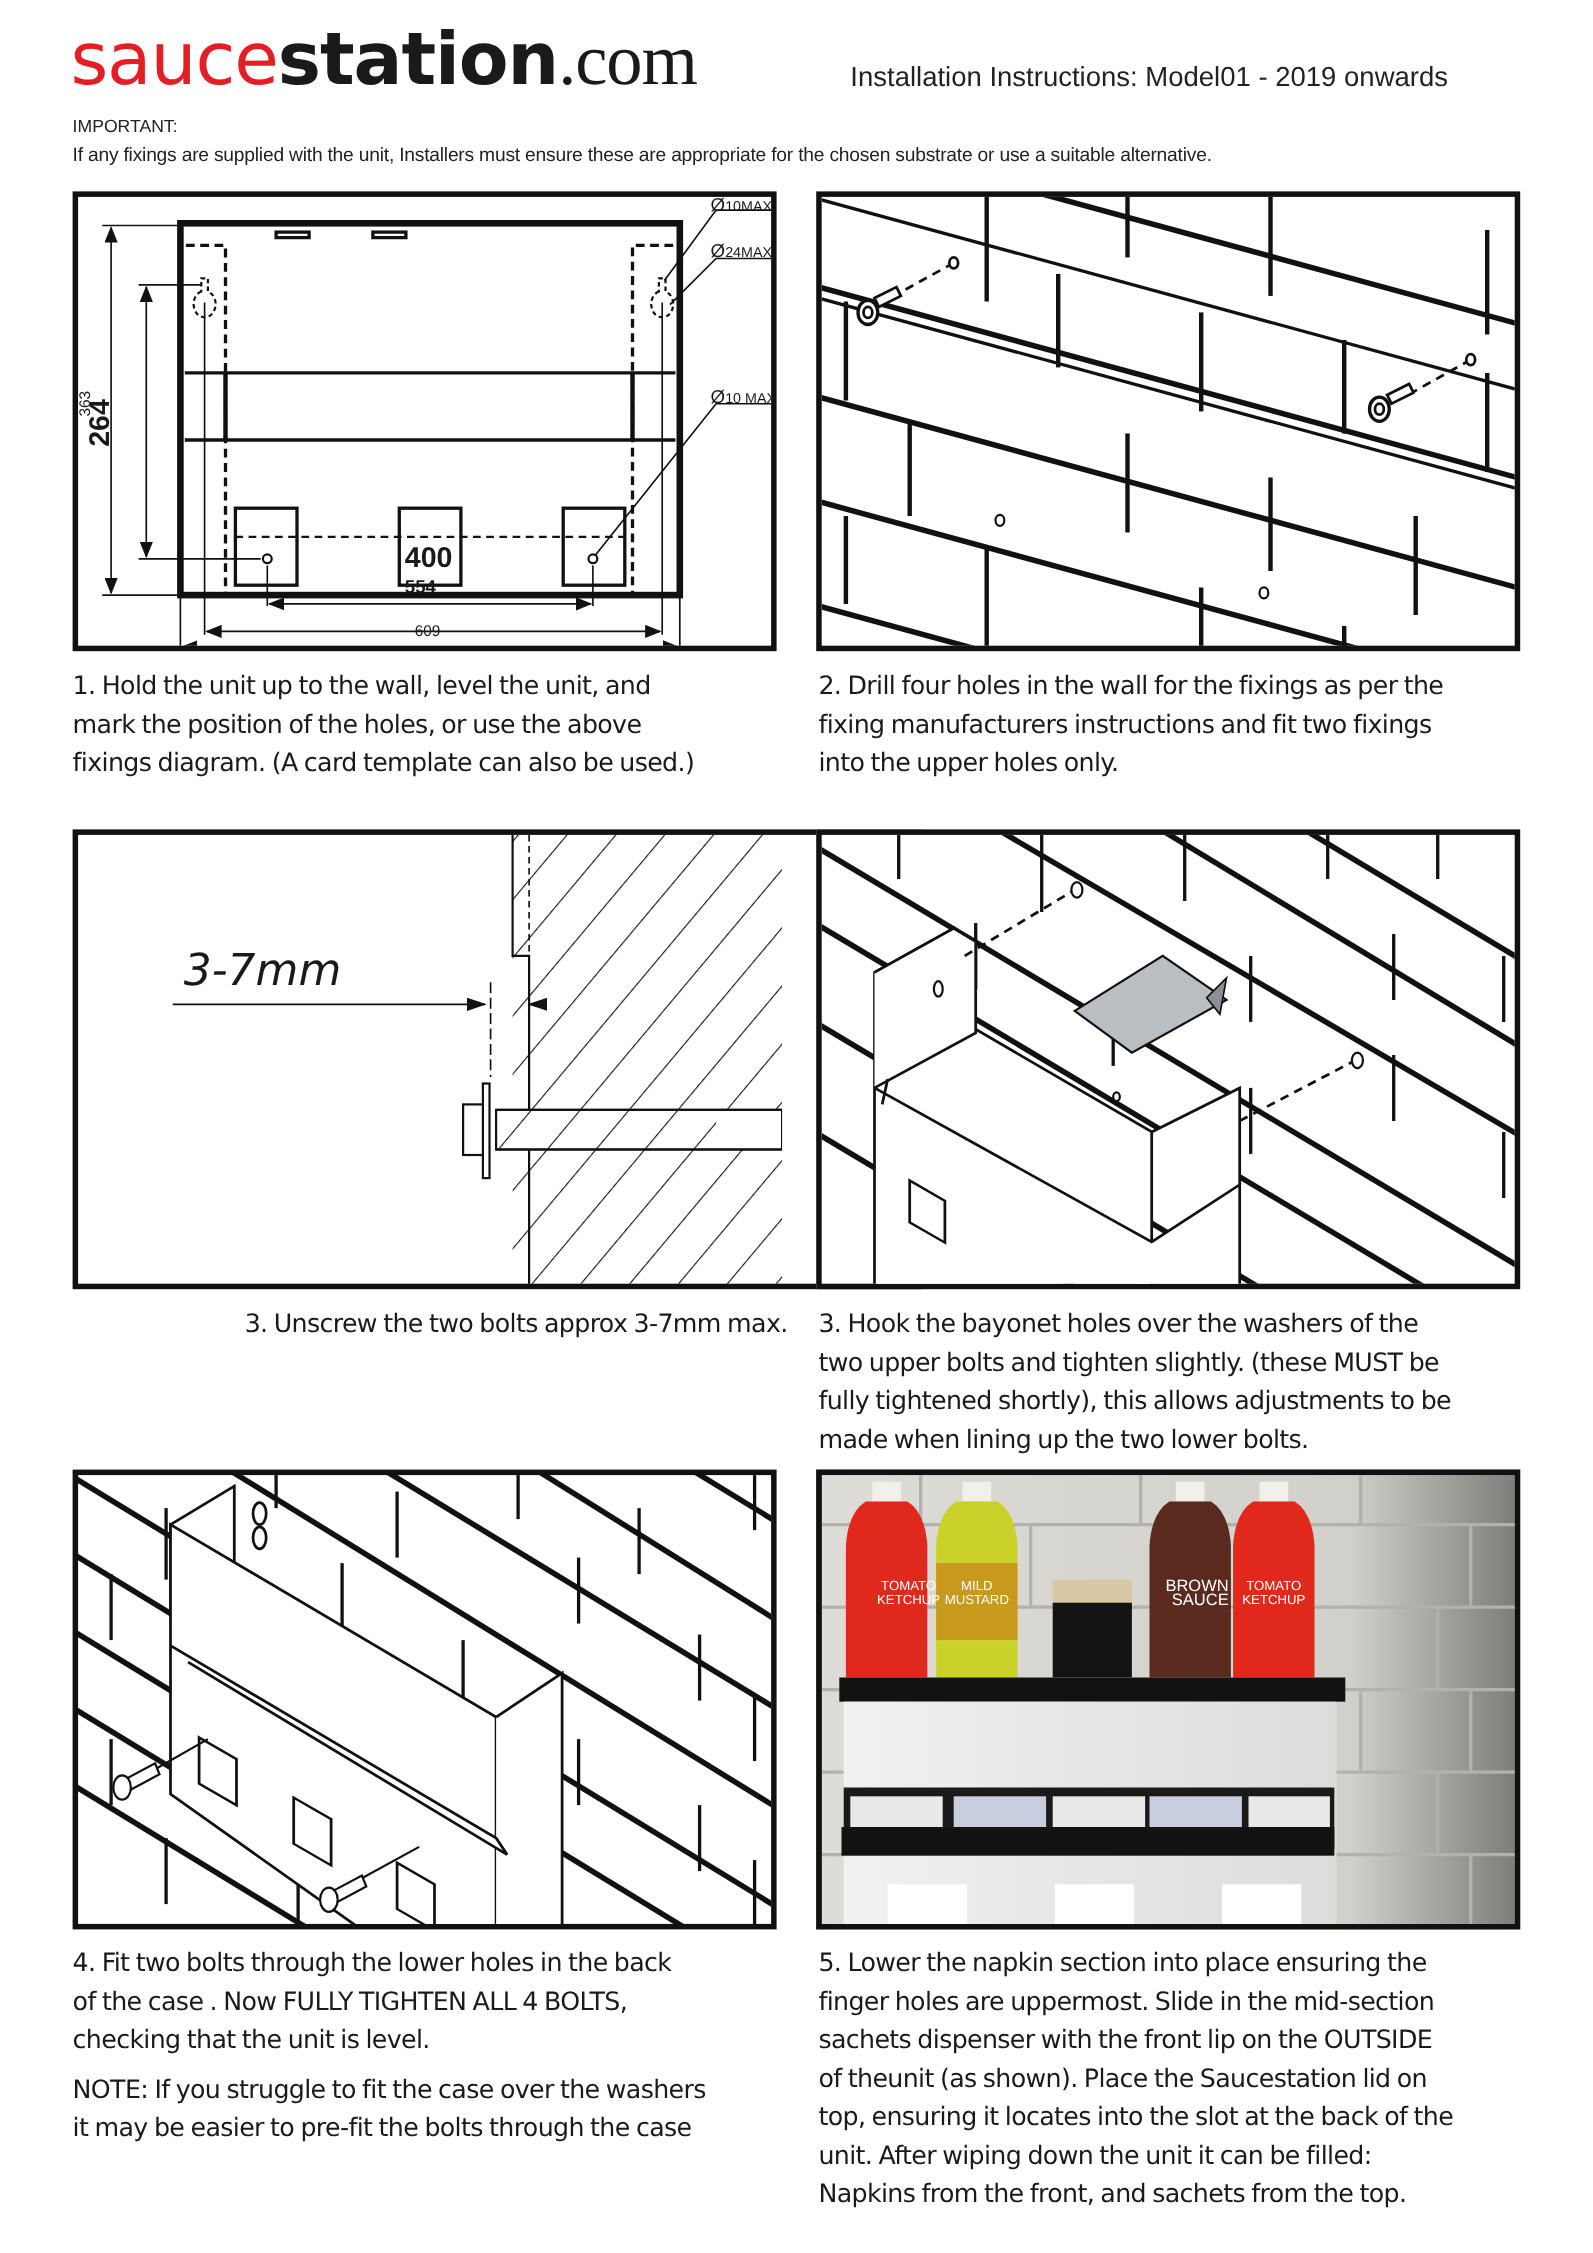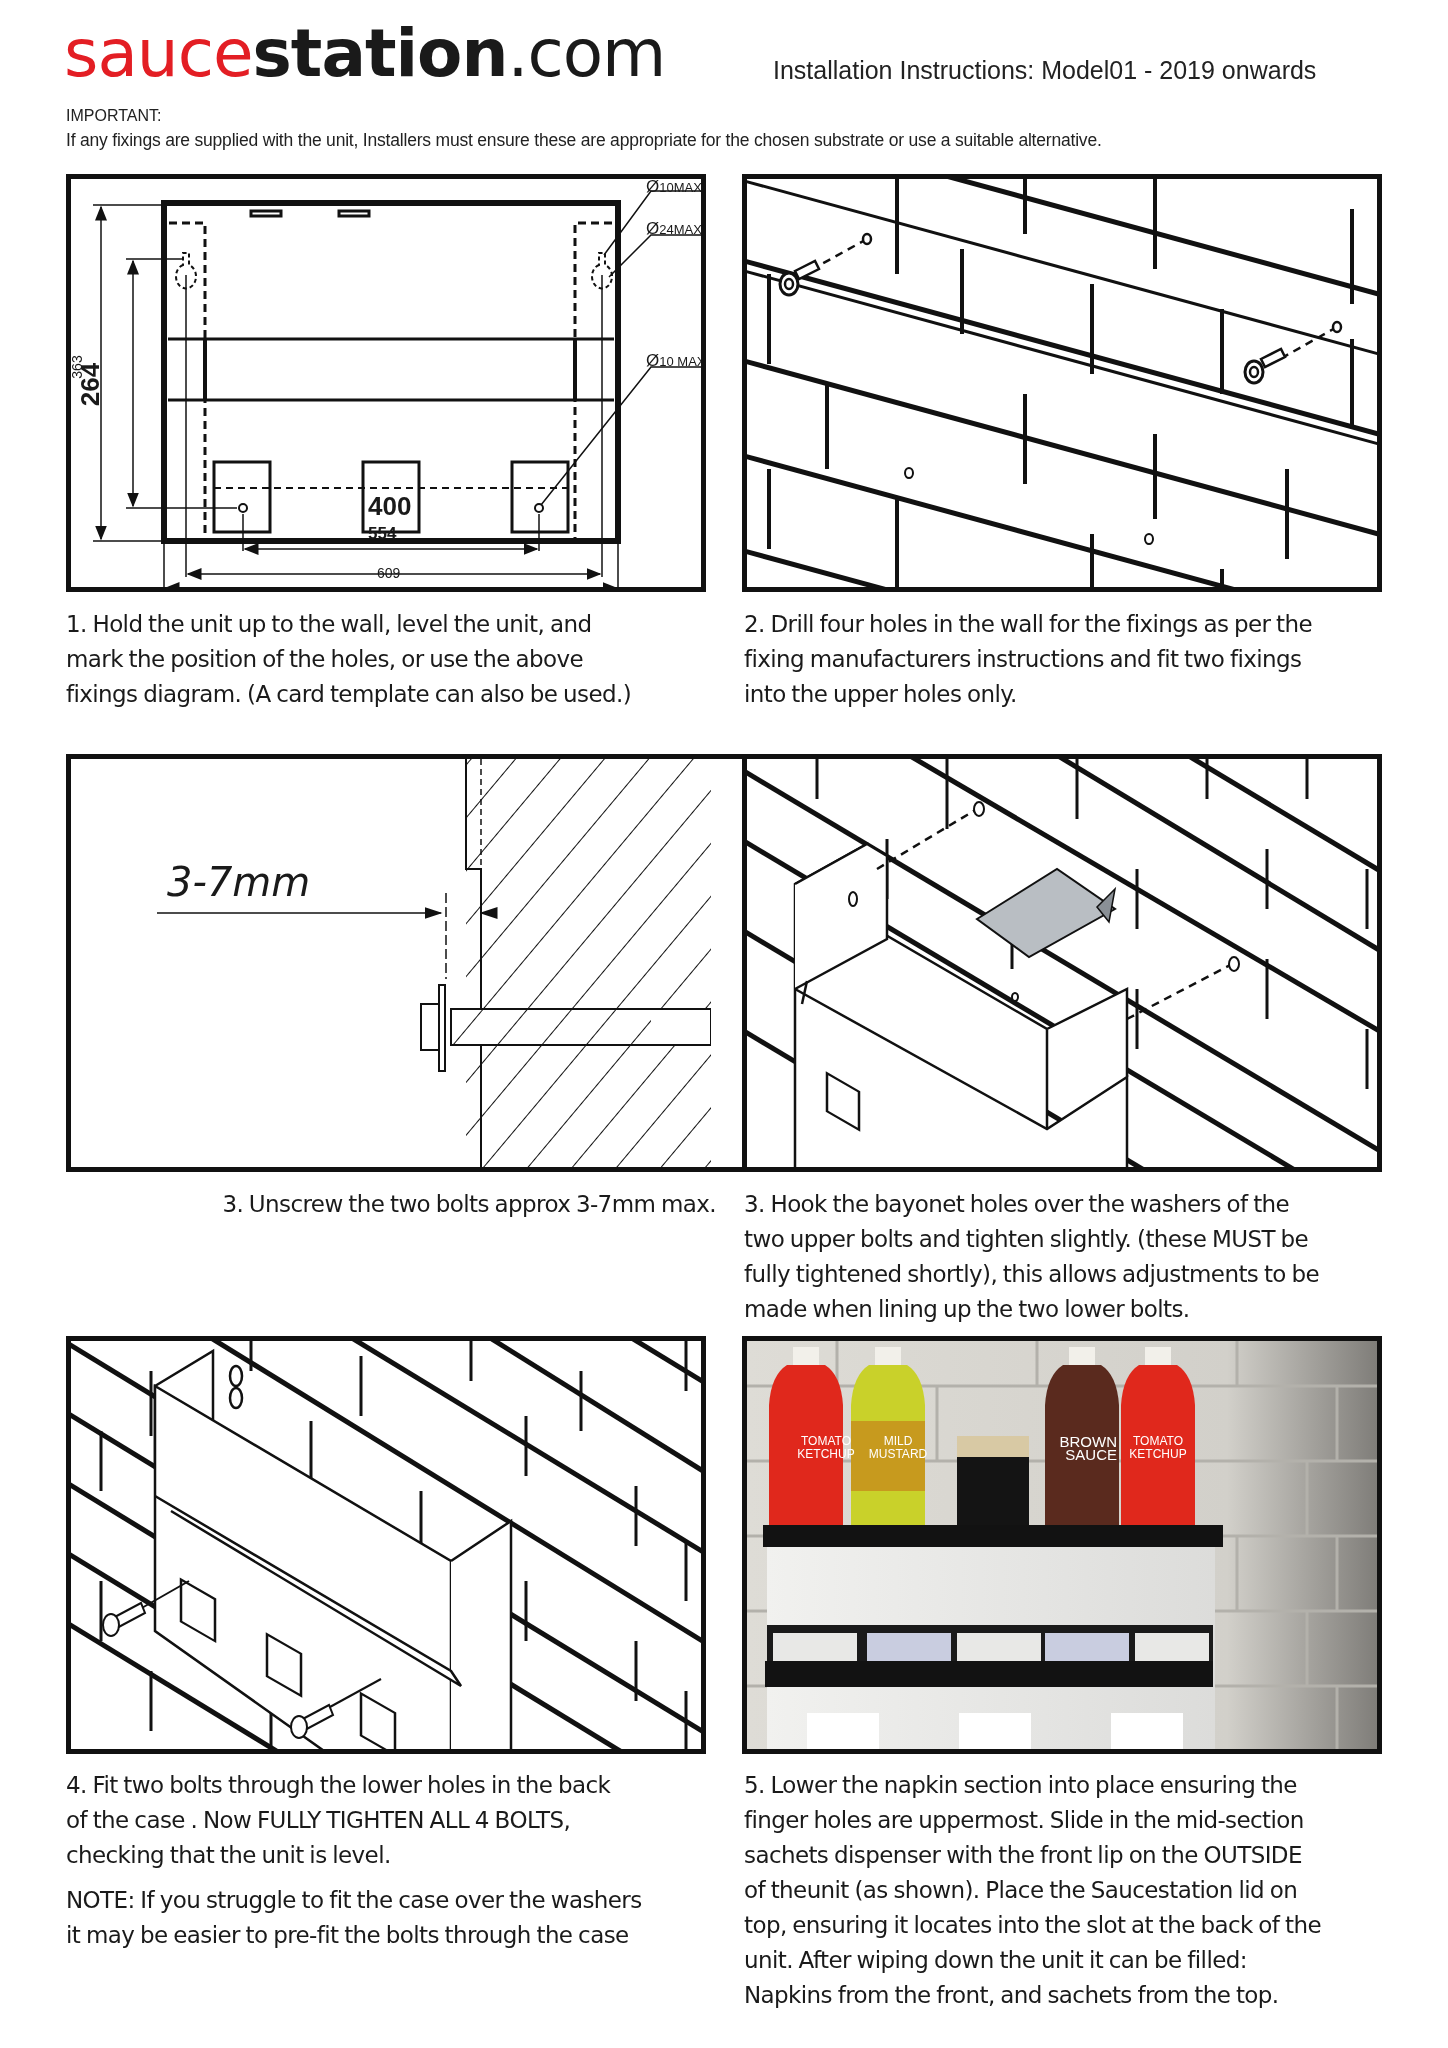--- a/index.html
+++ b/index.html
@@ -1,21 +1,21 @@
 <!DOCTYPE html>
 <html><head>
 <meta charset="utf-8">
 <style>
   html, body { margin:0; padding:0; background:#ffffff; }
   body { width:1448px; height:2048px; position:relative; overflow:hidden; font-family:"Liberation Sans", sans-serif; color:#1a1a1a; }
   .abs { position:absolute; }
   .logo { left:64px; top:14px; font-family:"DejaVu Sans", sans-serif; font-size:66px; line-height:80px; letter-spacing:-1px; white-space:nowrap; }
   .logo .sauce { color:#e31e24; font-weight:normal; }
   .logo .station { color:#1a1a1a; font-weight:bold; }
-  .logo .dotcom { color:#1a1a1a; font-weight:normal; }
+  .logo .dotcom { color:#1a1a1a; font-weight:normal;font-family:Liberation Serif, serif; }
   .doc-title { left:773px; top:55px; font-size:25px; line-height:30px; font-family:"Liberation Sans", sans-serif; white-space:nowrap; color:#222; }
   .important-label { left:66px; top:106px; font-size:16px; line-height:20px; color:#222; }
   .important-text { left:66px; top:129px; font-size:17.5px; line-height:22px; color:#222; white-space:nowrap; letter-spacing:-0.2px; }
   .panel { position:absolute; border:5px solid #111; box-sizing:border-box; background:#fff; overflow:hidden; }
   .panel svg { position:absolute; left:0; top:0; }
   .caption { position:absolute; font-family:"DejaVu Sans", sans-serif; font-size:23px; line-height:35px; color:#1a1a1a; letter-spacing:-0.6px; word-spacing:-1px; }
   .caption p { margin:0; }
   .caption p + p.note { margin-top:10px; }
 </style>
 </head>
@@ -351,21 +351,21 @@
     </g>
     <rect x="18" y="320" width="448" height="26" fill="#121212"></rect>
     <rect x="60" y="372" width="72" height="46" fill="#ffffff"></rect>
     <rect x="212" y="372" width="72" height="46" fill="#ffffff"></rect>
     <rect x="364" y="372" width="72" height="46" fill="#ffffff"></rect>
   </svg>
   <div class="abs" style="left:44px; top:94px; width:70px; color:#fff; font-size:12px; line-height:13px; text-align:center;">
       <div>TOMATO</div>
       <div>KETCHUP</div>
     </div>
-  <div class="abs" style="left:116px; top:94px; width:70px; color:#fff; font-size:12px; line-height:13px; text-align:center;">
+  <div class="abs" style="left:106px; top:94px; width:70px; color:#fff; font-size:12px; line-height:13px; text-align:center;">
       <div>MILD</div>
       <div>MUSTARD</div>
     </div>
   <div class="abs" style="left:300px; top:94px; width:70px; color:#fff; font-size:15px; line-height:13px; text-align:right;">
       <div>BROWN</div>
       <div>SAUCE</div>
     </div>
   <div class="abs" style="left:376px; top:94px; width:70px; color:#fff; font-size:12px; line-height:13px; text-align:center;">
       <div>TOMATO</div>
       <div>KETCHUP</div>

